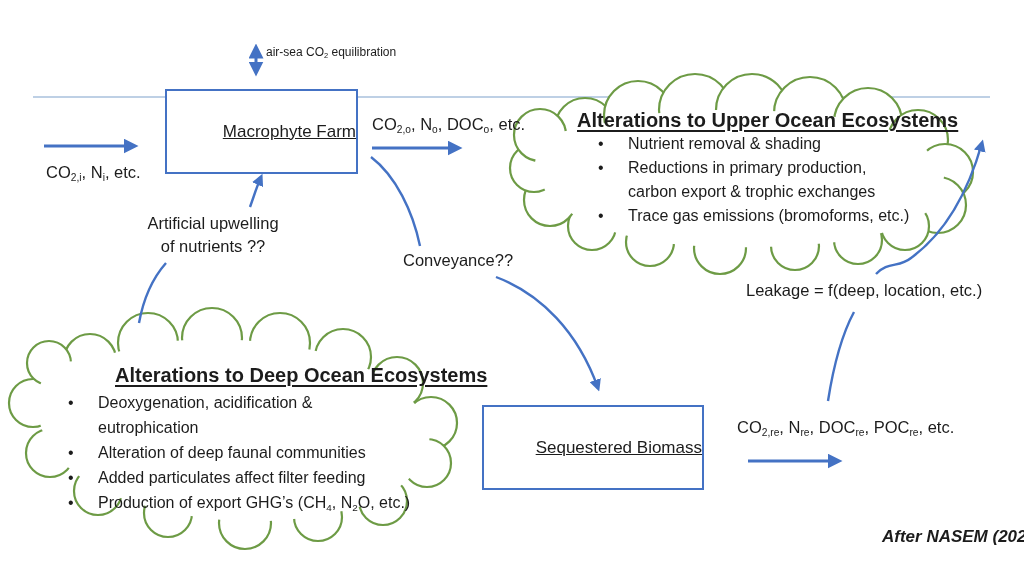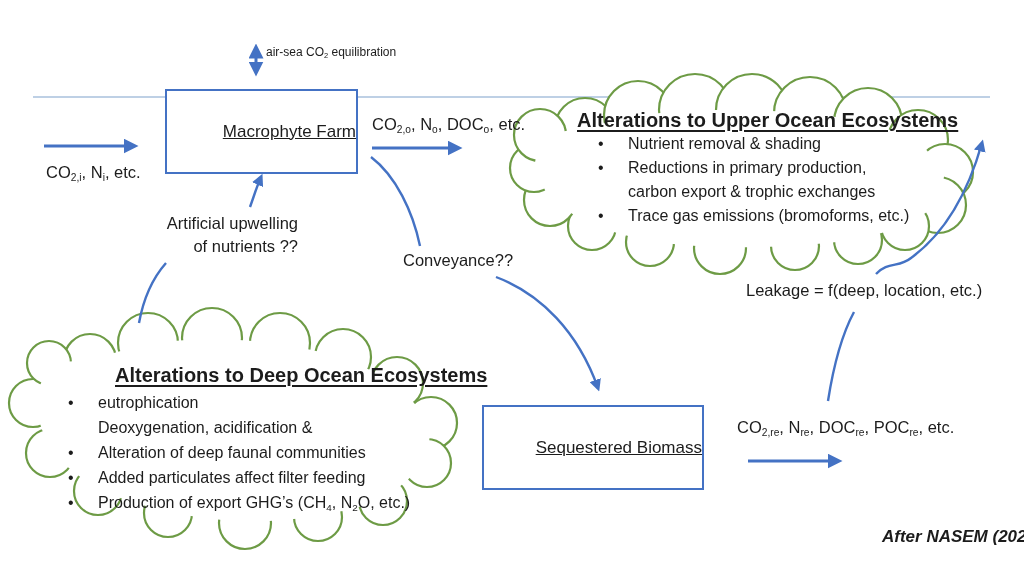--- a/index.html
+++ b/index.html
@@ -18,21 +18,21 @@
     display:flex;align-items:center;justify-content:flex-end;
     font-size:17px;white-space:nowrap;text-decoration:underline;
   }
   .cloud-title{font-size:20px;text-decoration:underline;text-underline-offset:3px;white-space:nowrap;z-index:5;font-weight:bold;}
   .bullets{z-index:5;font-size:16px;}
   .bullets.upper .b-row{line-height:24px;}
   .bullets.deep .b-row{line-height:25px;}
   .b-row{display:flex;align-items:flex-start;}
   .b-dot{width:14px;margin-left:8px;margin-right:16px;flex:0 0 auto;}
   .b-line{white-space:nowrap;}
-  .center2{text-align:right;line-height:23px;}
+  .center2{text-align:center;line-height:23px;}
   .credit{font-size:17px;font-weight:700;font-style:italic;white-space:nowrap;z-index:5;}
 </style>
 </head>
 <body>
 
 <div id="canvas">
 
   <svg class="layer z0">
     <line x1="33" y1="97" x2="990" y2="97" stroke="#a9c0dc" stroke-width="1.6"></line>
   </svg>
@@ -149,22 +149,22 @@
         </div>
       </div>
     </div>
 
   <div class="abs cloud-title" style="left:67px;top:364px;margin-left:48px;">Alterations to Deep Ocean Ecosystems</div>
 
   <div class="abs bullets deep" style="left:60px;top:390px;">
       <div class="b-row">
         <span class="b-dot">•</span>
         <div class="b-text">
+          <div class="b-line"><span>Deoxygenation, acidification &amp;</span></div>
           <div class="b-line"><span>eutrophication</span></div>
-          <div class="b-line"><span>Deoxygenation, acidification &amp;</span></div>
         </div>
       </div>
       <div class="b-row">
         <span class="b-dot">•</span>
         <div class="b-text">
           <div class="b-line"><span>Alteration of deep faunal communities</span></div>
         </div>
       </div>
       <div class="b-row">
         <span class="b-dot">•</span>

